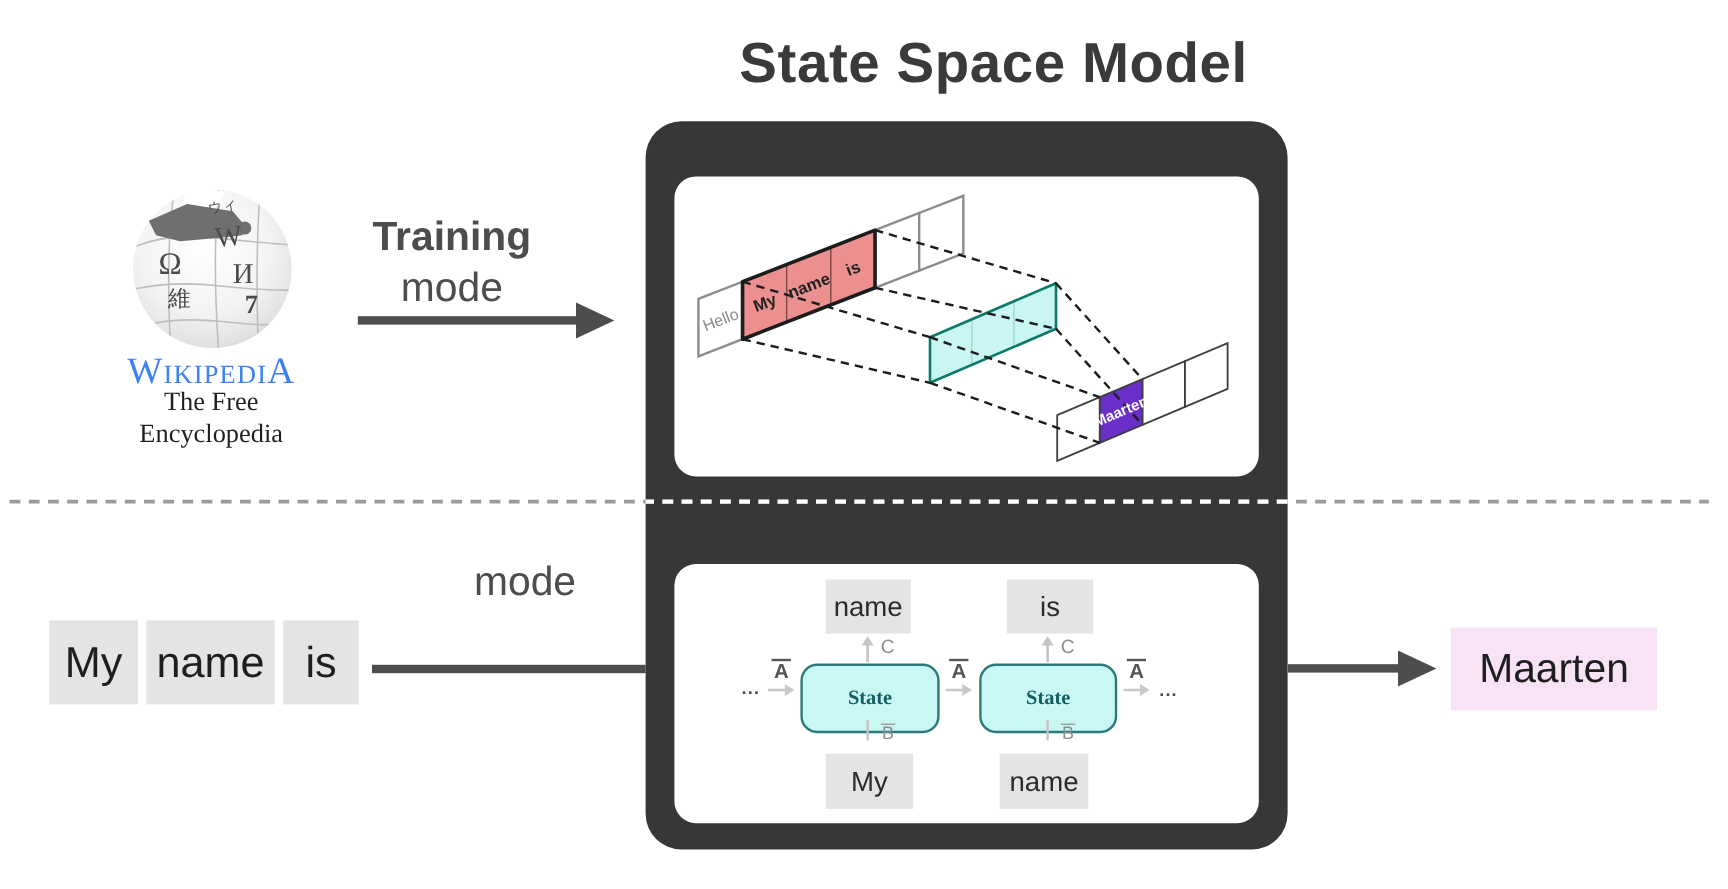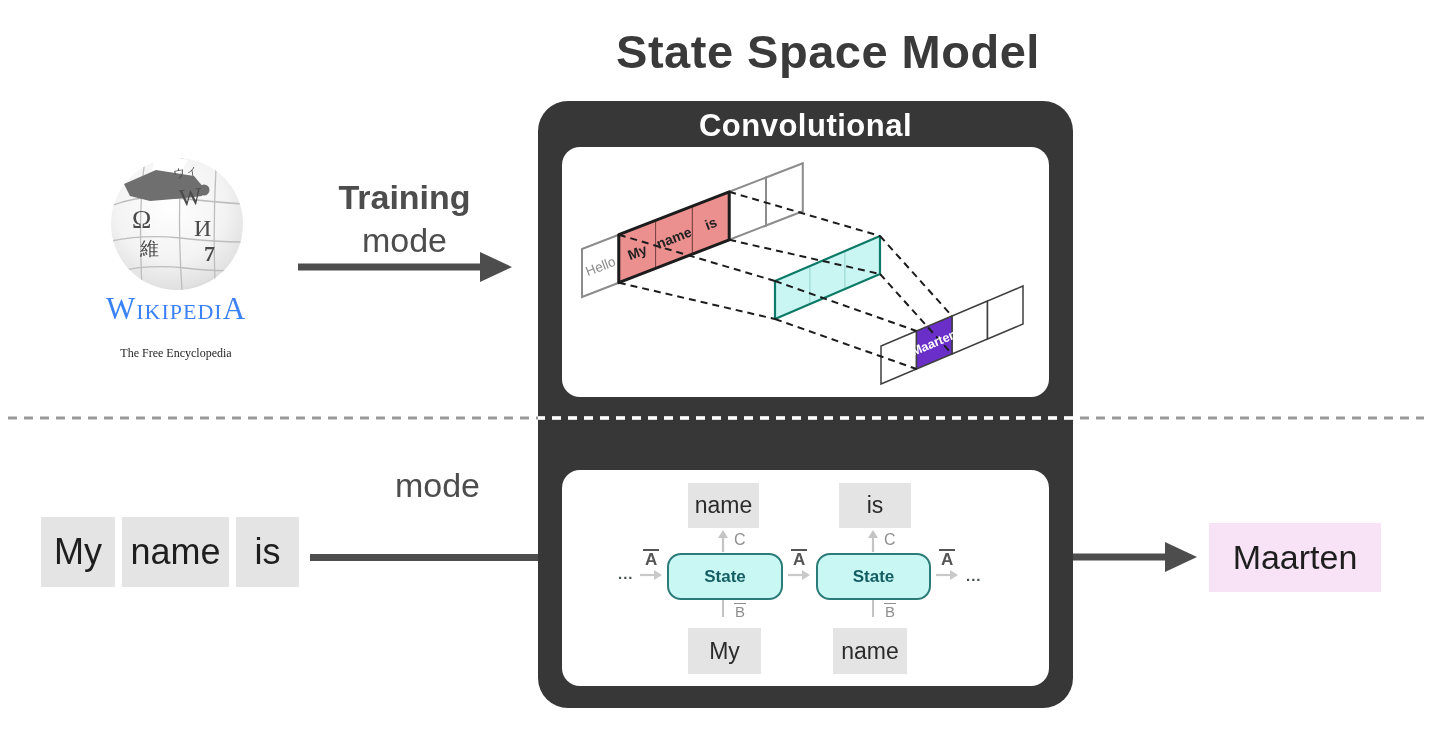--- a/index.html
+++ b/index.html
@@ -36,27 +36,27 @@
 
   
   .wiki-globe { left:90px; top:148px; width:175px; height:150px; }
   .wiki-wordmark {
     left:76px; top:291px; width:200px; text-align:center;
     font-family:"Liberation Serif", serif; font-variant:small-caps;
     font-size:31px; color:#3b82f6; letter-spacing:1px;
   }
   .wiki-tagline {
     left:76px; top:322px; width:200px; text-align:center;
-    font-family:"Liberation Serif", serif; font-size:12px; color:#1f1f1f;margin-top:24px;
+    font-family:"Liberation Serif", serif; font-size:22px; color:#1f1f1f;
   }
 
   
   .mode-label { text-align:center; color:#4d4d4d; line-height:1.26; font-size:34px; }
   .mode-label .bold { font-weight:800; }
-  .training-label  { left:312px; top:176px; width:185px; }
+  .training-label  { left:284px; top:176px; width:185px; }
   .inference-label { left:345px; top:464px; width:185px; }
   .inference-shaft { left:310px; top:554px; width:228px; height:7px; background:#4d4d4d; }
 
   
   .token-row { left:41px; top:517px; display:flex; gap:7px; }
   .token {
     background:#e4e4e4; color:#1e1e1e; font-size:36px;
     display:flex; align-items:center; justify-content:center;
   }
   .tok-my   { width:74px;  height:70px; }
@@ -70,24 +70,24 @@
     background:#f8e2f6; color:#1e1e1e; font-size:34px;
     display:flex; align-items:center; justify-content:center;
   }
 
   
   .rec-token {
     position:absolute; background:#e4e4e4; color:#2b2b2b; font-size:23px;
     display:flex; align-items:center; justify-content:center;
   }
   .state-box {
-    position:absolute; width:116px; height:47px;
+    position:absolute; width:116px; height:58px;
     background:#c9f7f4; border:2.5px solid #2b7c78; border-radius:14px;
     color:#155f63; font-size:17px; font-weight:600;
-    display:flex; align-items:center; justify-content:center;
+    display:flex; align-items:center; justify-content:center;font-family:Liberation Serif, serif;
   }
   .a-label {
     position:absolute; font-size:17px; font-weight:800; color:#555555;
     border-top:2.5px solid #555555; padding:0 2px; line-height:1.05;
   }
   .b-label {
     position:absolute; font-size:15px; color:#8f8f8f;
     border-top:1.5px solid #8f8f8f; padding:0 1px; line-height:1.1;
   }
   .c-label { position:absolute; font-size:16px; color:#8f8f8f; }
@@ -156,21 +156,20 @@
   </div>
   <div class="abs inference-shaft"></div>
 
   <div class="abs token-row">
     <div class="token tok-my">My</div>
     <div class="token tok-name">name</div>
     <div class="token tok-is">is</div>
   </div>
 
   <div class="abs dark-panel">
-    <div class="panel-header conv-header">Convolutional</div>
 
     <div class="white-panel conv-panel">
       <svg width="487" height="250" viewBox="0 0 487 250">
 
         <g fill="#ffffff" stroke="#8c8c8c" stroke-width="2">
           <polygon points="20,150 56.8,135.7 56.8,87.7 20,102"></polygon>
           <polygon points="167.2,92.8 204,78.5 204,30.5 167.2,44.8"></polygon>
           <polygon points="204,78.5 240.8,64.2 240.8,16.2 204,30.5"></polygon>
         </g>
 

